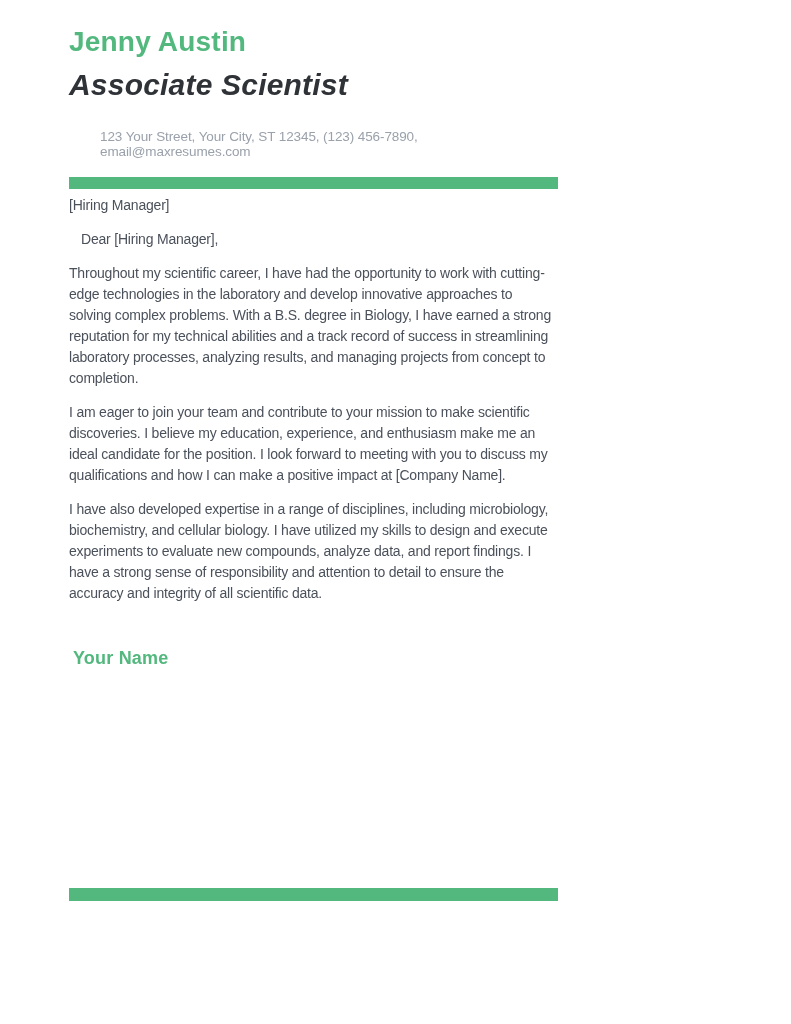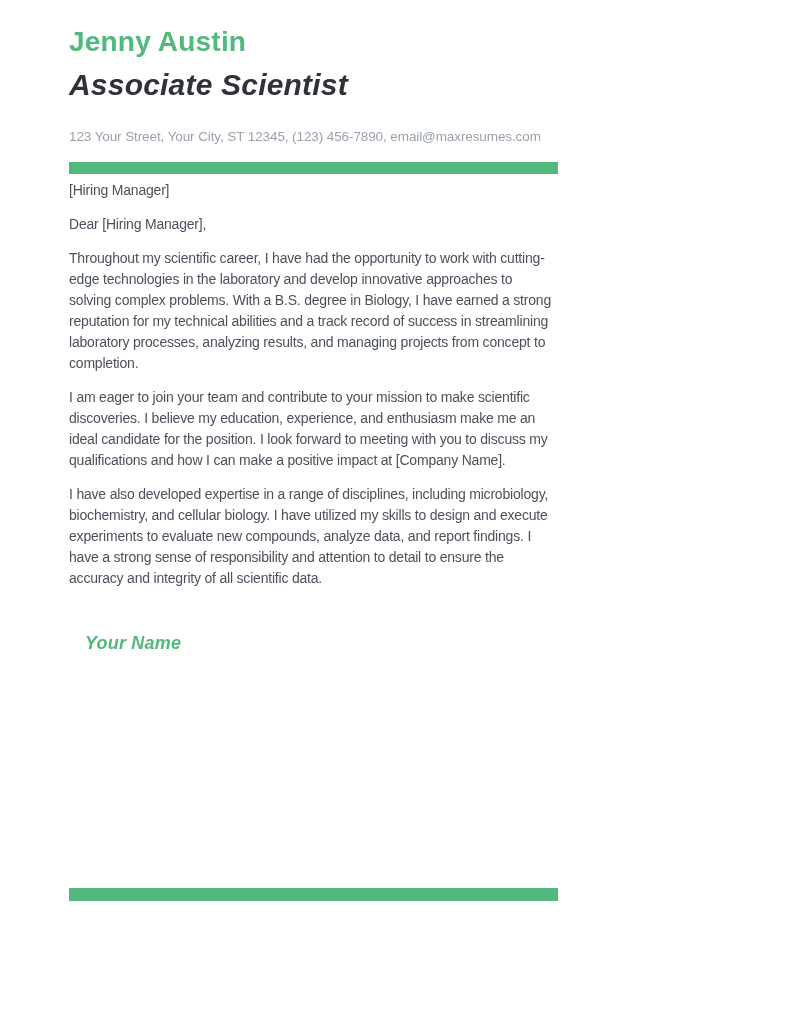--- a/index.html
+++ b/index.html
@@ -36,20 +36,21 @@
     font-weight: 700;
     letter-spacing: 0.2px;
     color: var(--title, #2f3337);
     font-style: italic;
   }
   .contact-line {
     margin-top: 27px;
     font-size: 13.5px;
     letter-spacing: -0.1px;
     color: var(--muted, #9aa1ab);
+    margin-left: 31px;
   }
   .divider-bar {
     height: 12px;
     background: var(--accent, #53b87e);
     margin-top: 18px;
   }
   
   .letter {
     color: var(--body, #4b515b);
     font-size: 14px;
@@ -60,35 +61,34 @@
     margin: 86px 0 0 0;
   }
   .recipient {
     margin: 6px 0 0 0;
   }
   .recipient-address {
     margin: 6px 0 0 0;
     line-height: 18px;
   }
   .salutation {
-    margin: 13px 0 0 0;
+    margin: 13px 0 0 12px;
   }
   .letter p.body-par {
     margin: 13px 0 0 0;
   }
   .closing {
     margin: 13px 0 0 0;
   }
   .signature {
-    margin: 44px 0 0 16px;
+    margin: 44px 0 0 4px;
     font-size: 18px;
     font-weight: 700;
     letter-spacing: 0.2px;
     color: var(--accent, #53b87e);
-    font-style: italic;
   }
   
   .footer-bar {
     position: absolute;
     left: 69px;
     right: 69px;
     top: 888px;
     height: 13px;
     background: var(--accent, #53b87e);
   }

